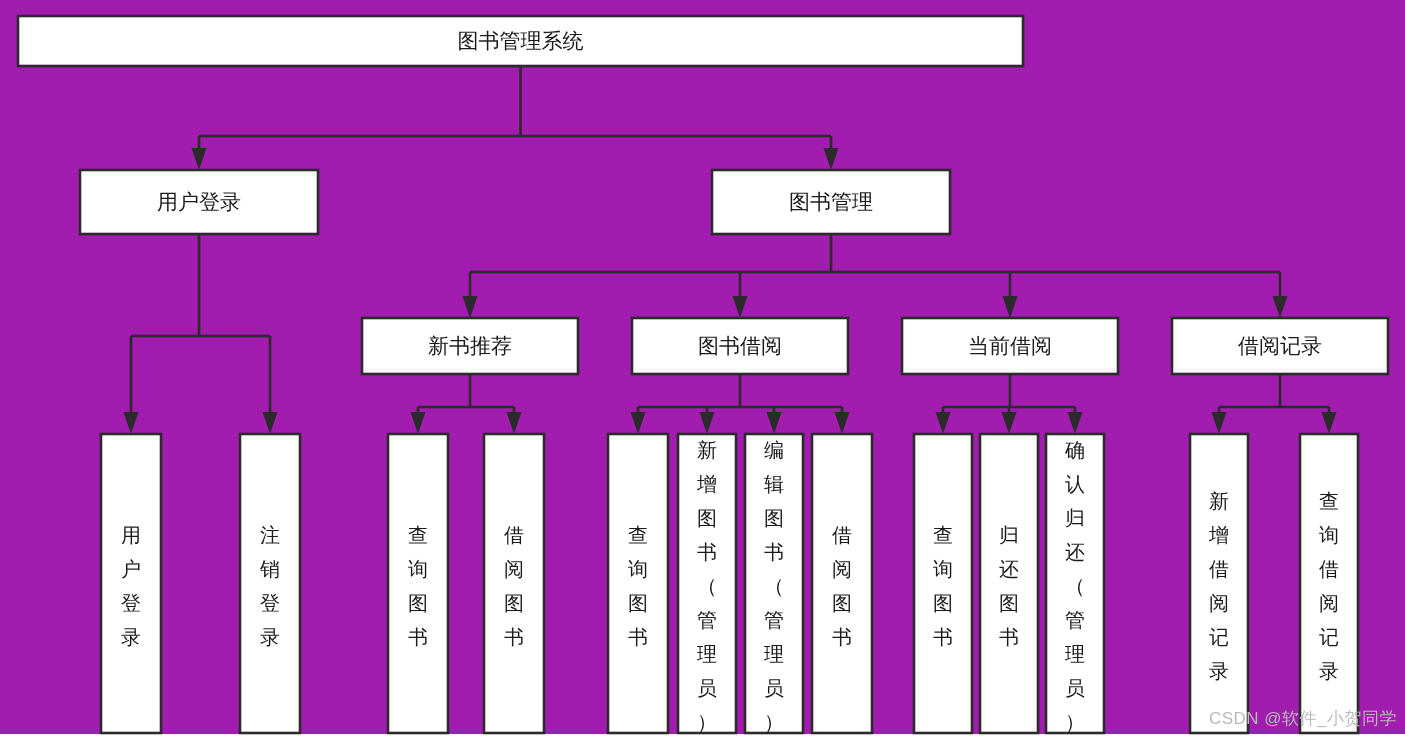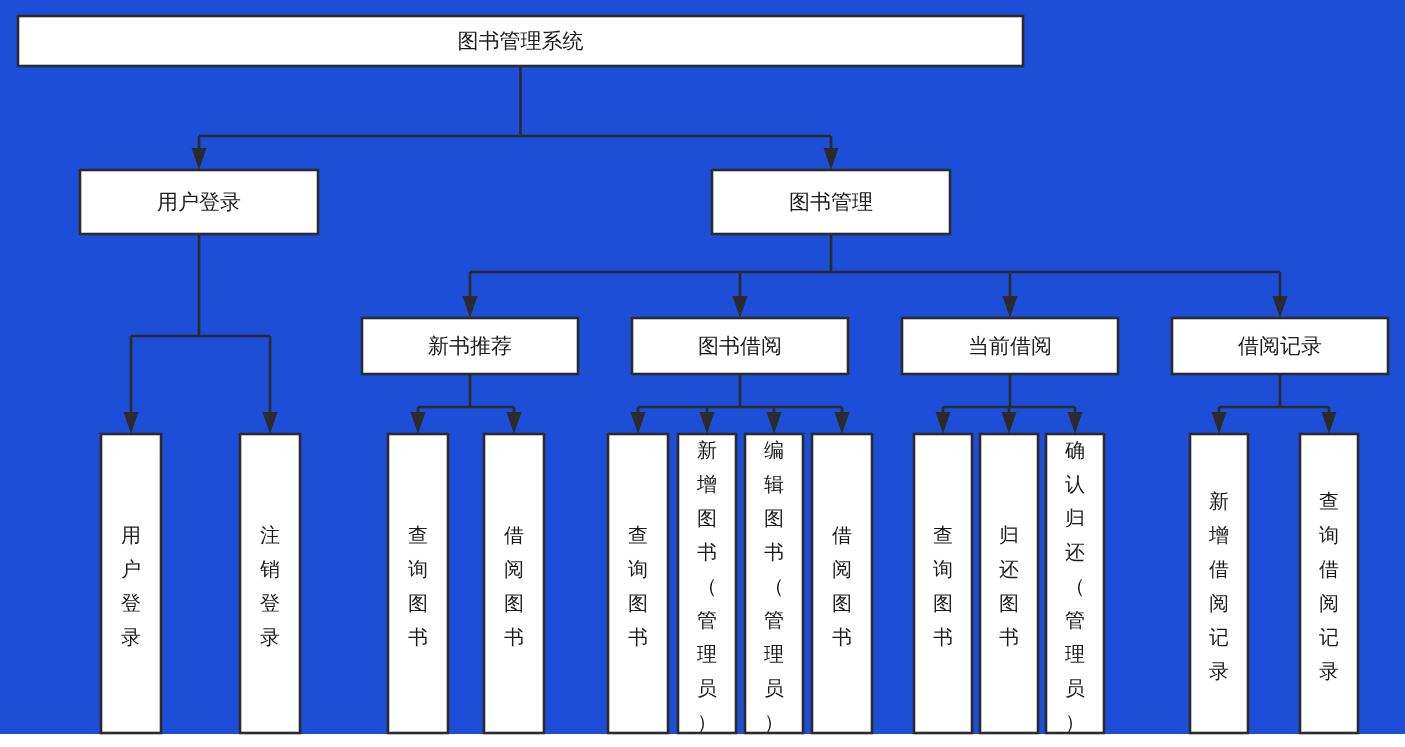--- a/index.html
+++ b/index.html
@@ -11,21 +11,21 @@
   body {
     width: 1405px;
     height: 747px;
     font-family: "Liberation Sans", "DejaVu Sans", sans-serif;
     overflow: hidden;
   }
   #diagram-root {
     position: relative;
     width: 1405px;
     height: 734px;
-    background: #1d4ed8;
+    background: #a21caf;
   }
   svg.diagram-canvas {
     position: absolute;
     left: 0;
     top: 0;
     width: 1405px;
     height: 747px;
     display: block;
   }
   .node-rect {
@@ -217,13 +217,14 @@
         <g>
           <rect class="node-rect" x="1190" y="434" width="58" height="299"></rect>
           <text class="node-label-vertical" x="1219" y="508.02"><tspan x="1219" dy="0">新</tspan><tspan x="1219" dy="34">增</tspan><tspan x="1219" dy="34">借</tspan><tspan x="1219" dy="34">阅</tspan><tspan x="1219" dy="34">记</tspan><tspan x="1219" dy="34">录</tspan></text>
         </g>
         <g>
           <rect class="node-rect" x="1300" y="434" width="58" height="299"></rect>
           <text class="node-label-vertical" x="1329" y="508.02"><tspan x="1329" dy="0">查</tspan><tspan x="1329" dy="34">询</tspan><tspan x="1329" dy="34">借</tspan><tspan x="1329" dy="34">阅</tspan><tspan x="1329" dy="34">记</tspan><tspan x="1329" dy="34">录</tspan></text>
         </g>
       </g>
   </svg>
+  <div class="watermark">CSDN @软件_小贺同学</div>
 </div>
 
 </body></html>

